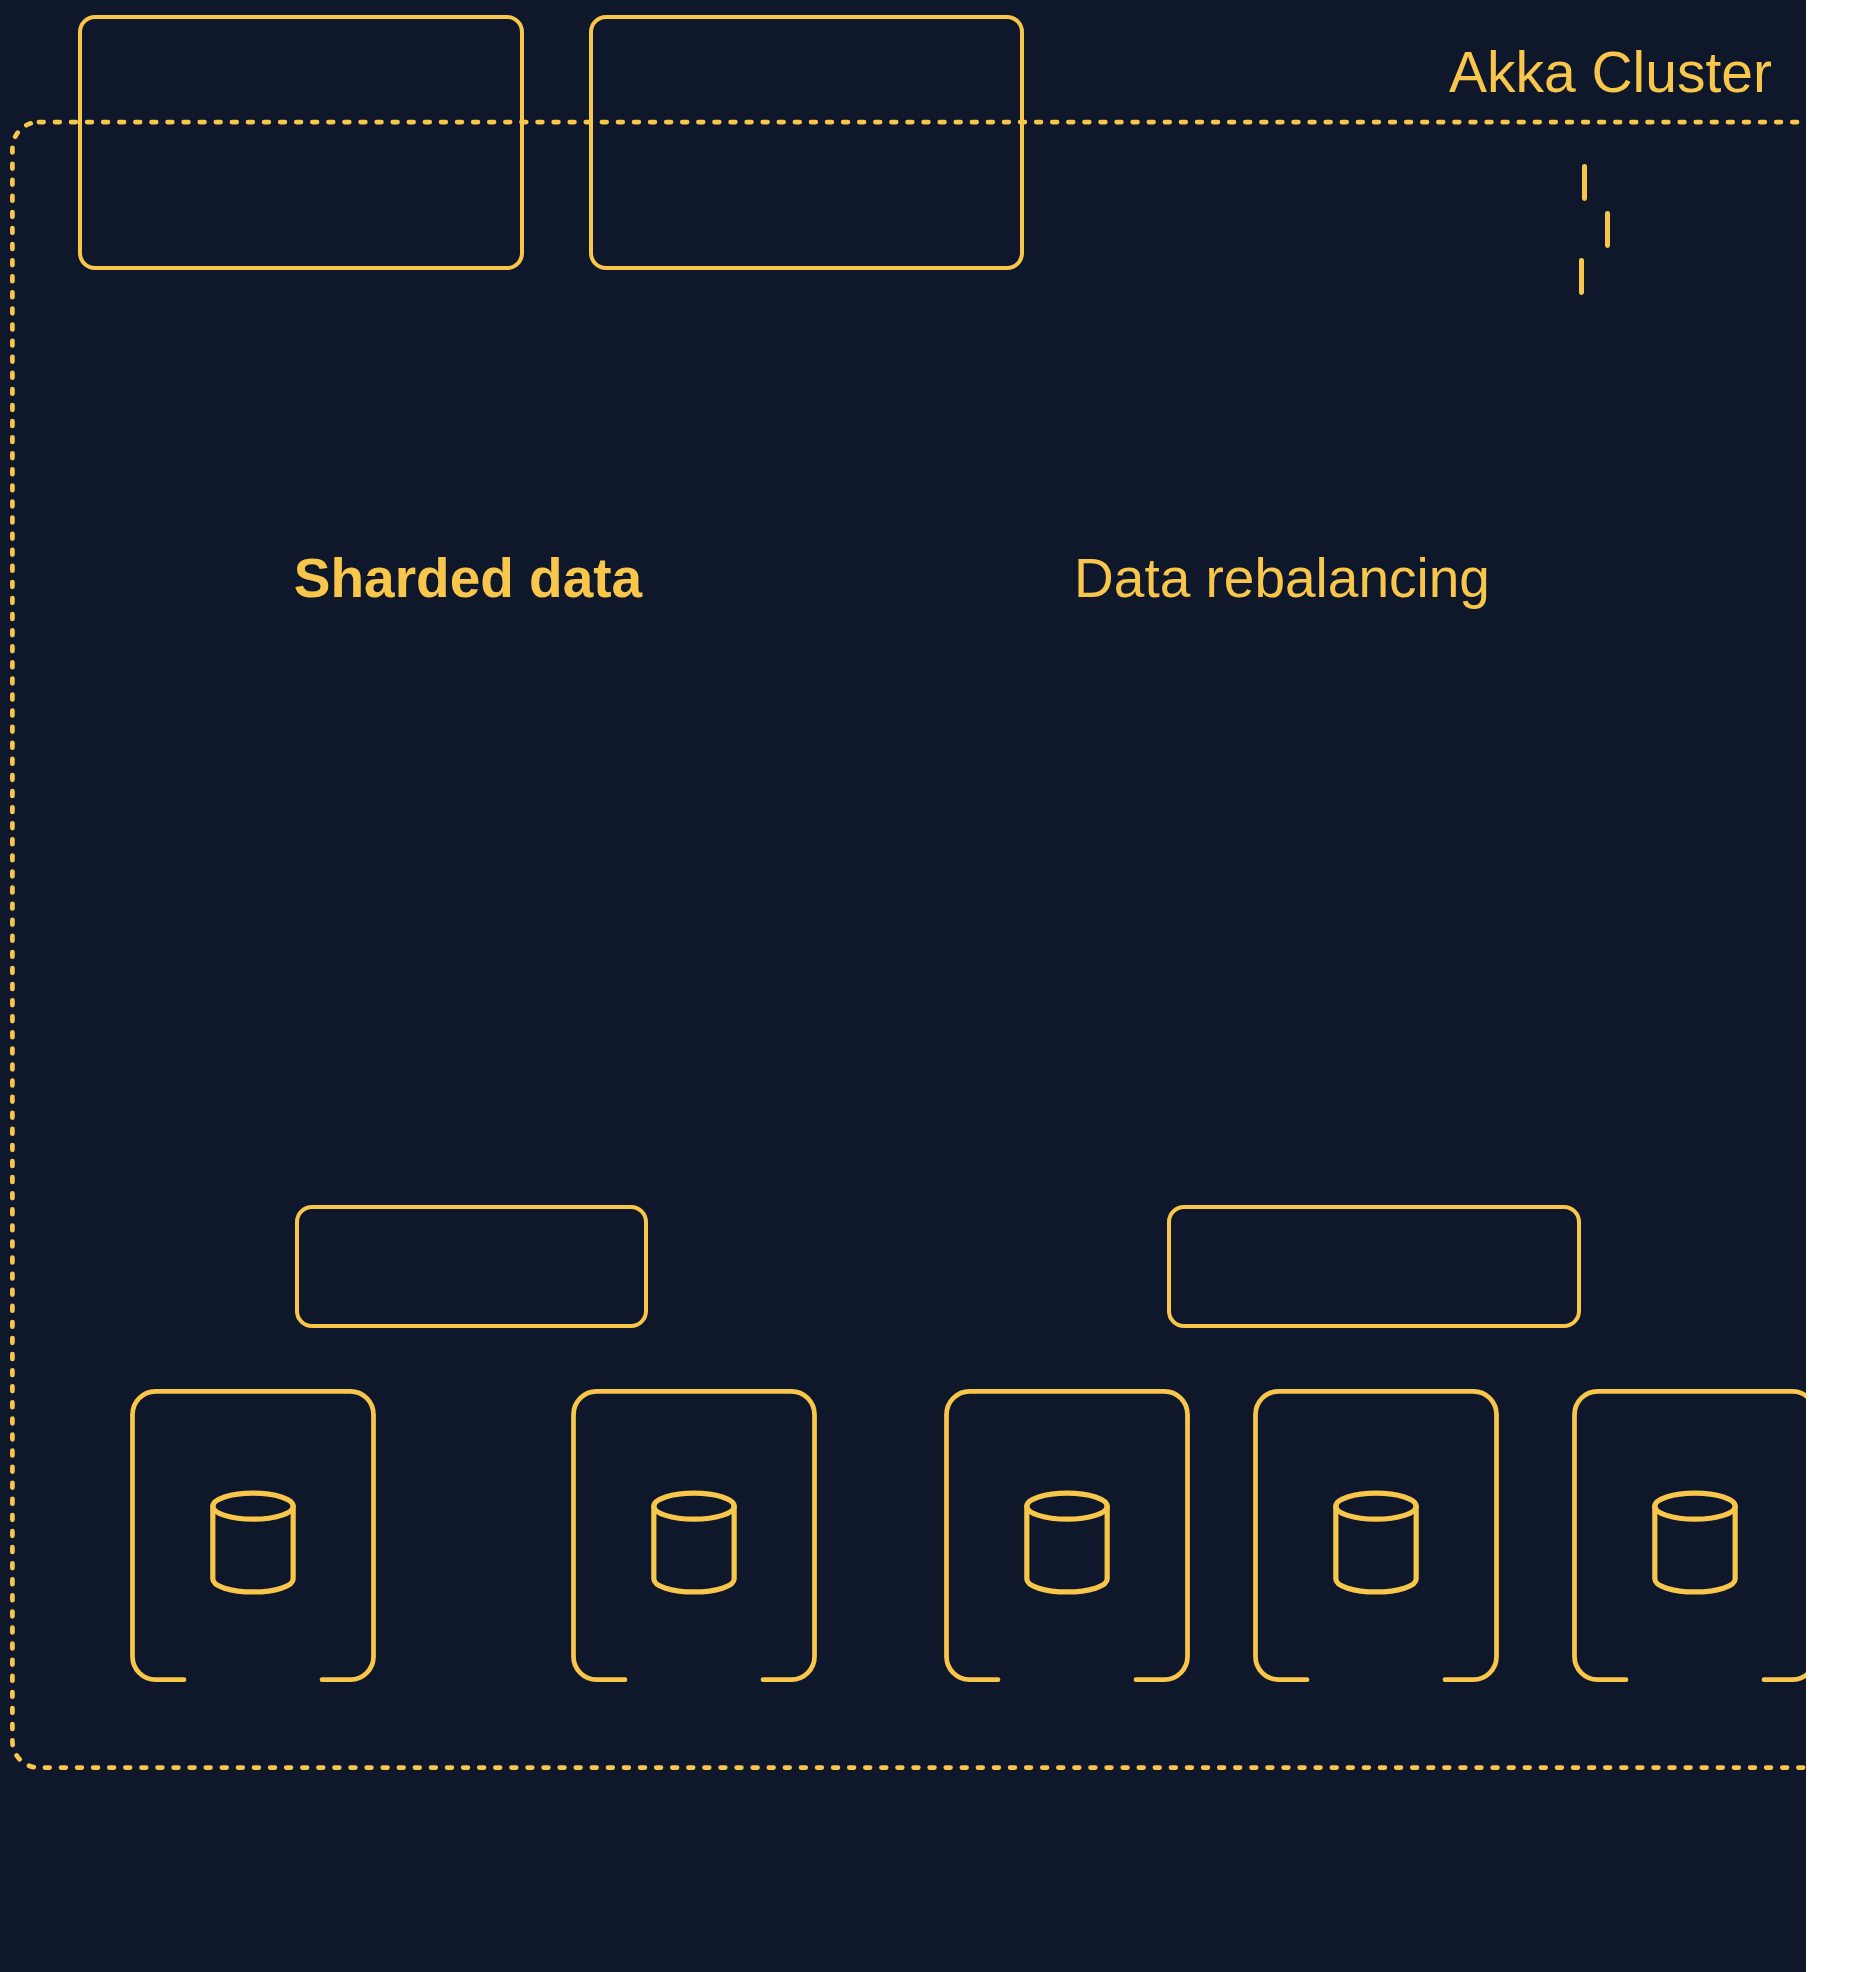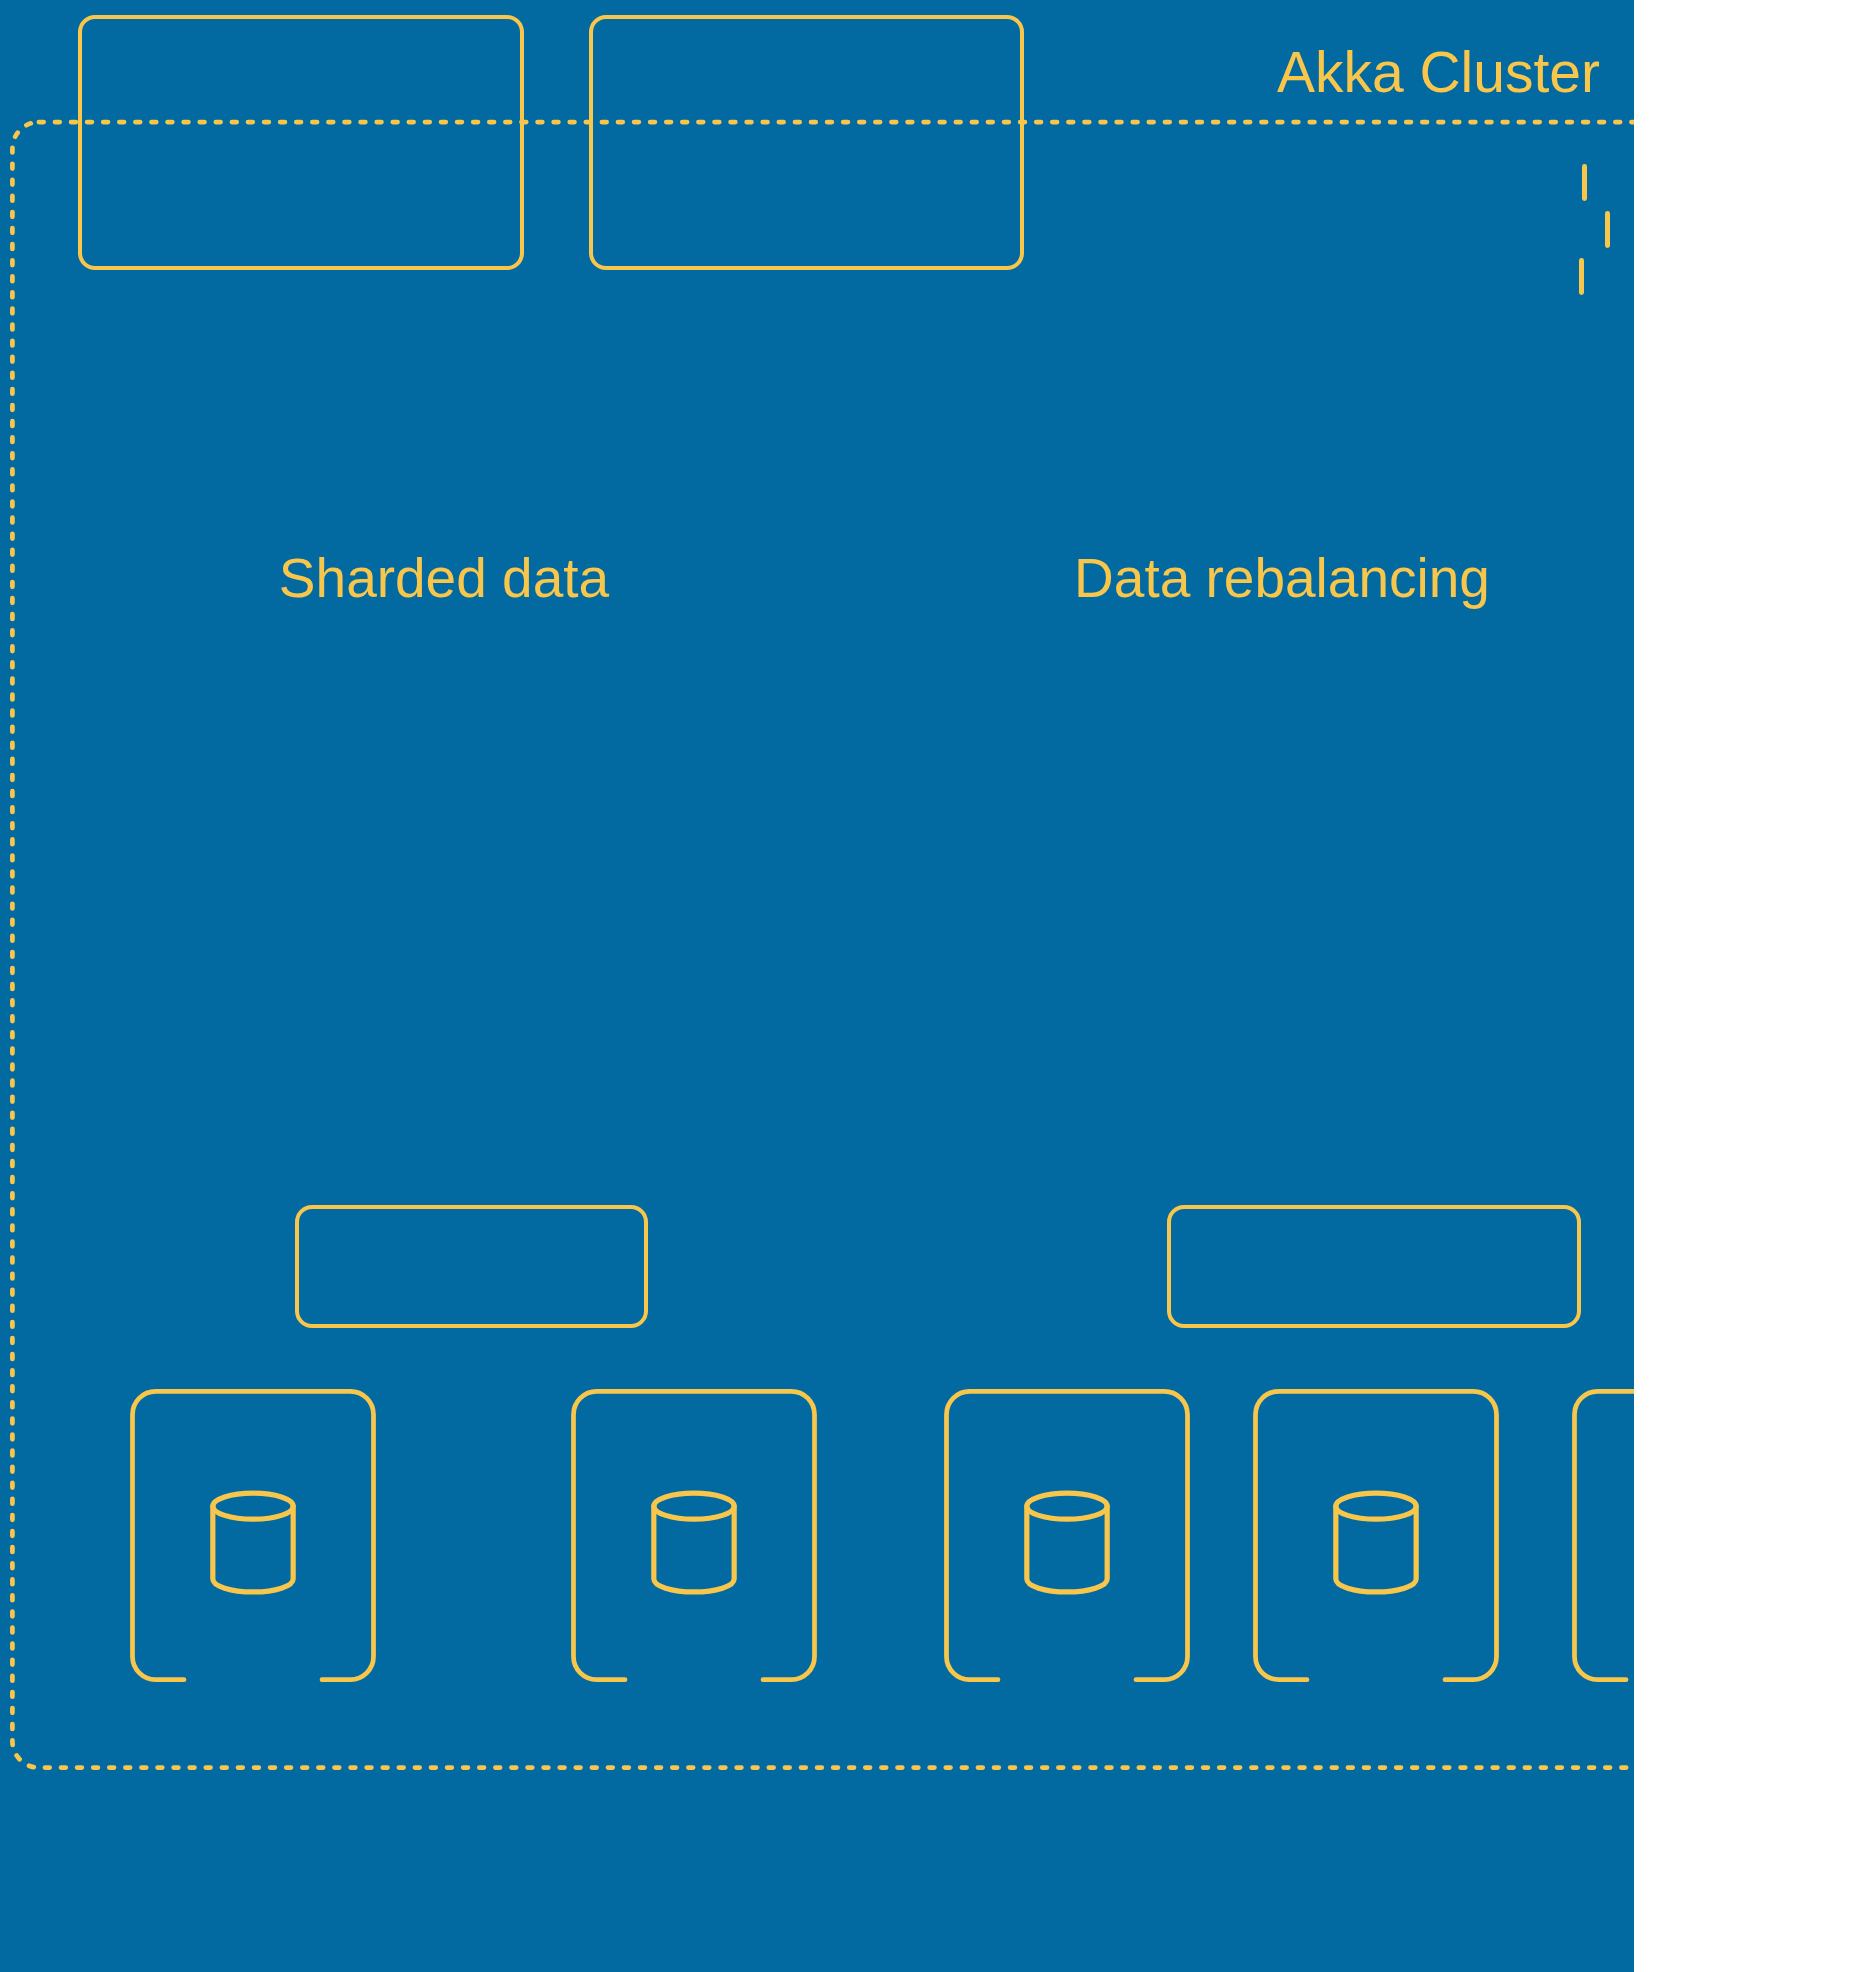--- a/index.html
+++ b/index.html
@@ -3,23 +3,23 @@
 <meta charset="utf-8">
 <style>
   html, body {
     margin: 0;
     padding: 0;
     background: #ffffff;
     font-family: "Liberation Sans", sans-serif;
   }
   #canvas {
     position: relative;
-    width: 1634px;
+    width: 1806px;
     height: 1972px;
-    background: #0369a1;
+    background: #0f172a;
     overflow: hidden;
   }
 
   
   .diagram-title {
     position: absolute;
     top: 44px;
     right: 34px;
     font-size: 57px;
     line-height: 1;
@@ -28,21 +28,21 @@
   }
   .zone-label {
     position: absolute;
     top: 551px;
     transform: translateX(-50%);
     font-size: 55px;
     line-height: 1;
     color: var(--accent);
     white-space: nowrap;
   }
-  .zone-label.sharded { left: 444px; }
+  .zone-label.sharded { left: 468px; font-weight: bold; }
   .zone-label.rebalancing { left: 1282px; }
 
   
   svg.cluster-border {
     position: absolute;
     left: 0; top: 0;
     width: 1870px; height: 1972px;
     pointer-events: none;
     z-index: 3;
   }

